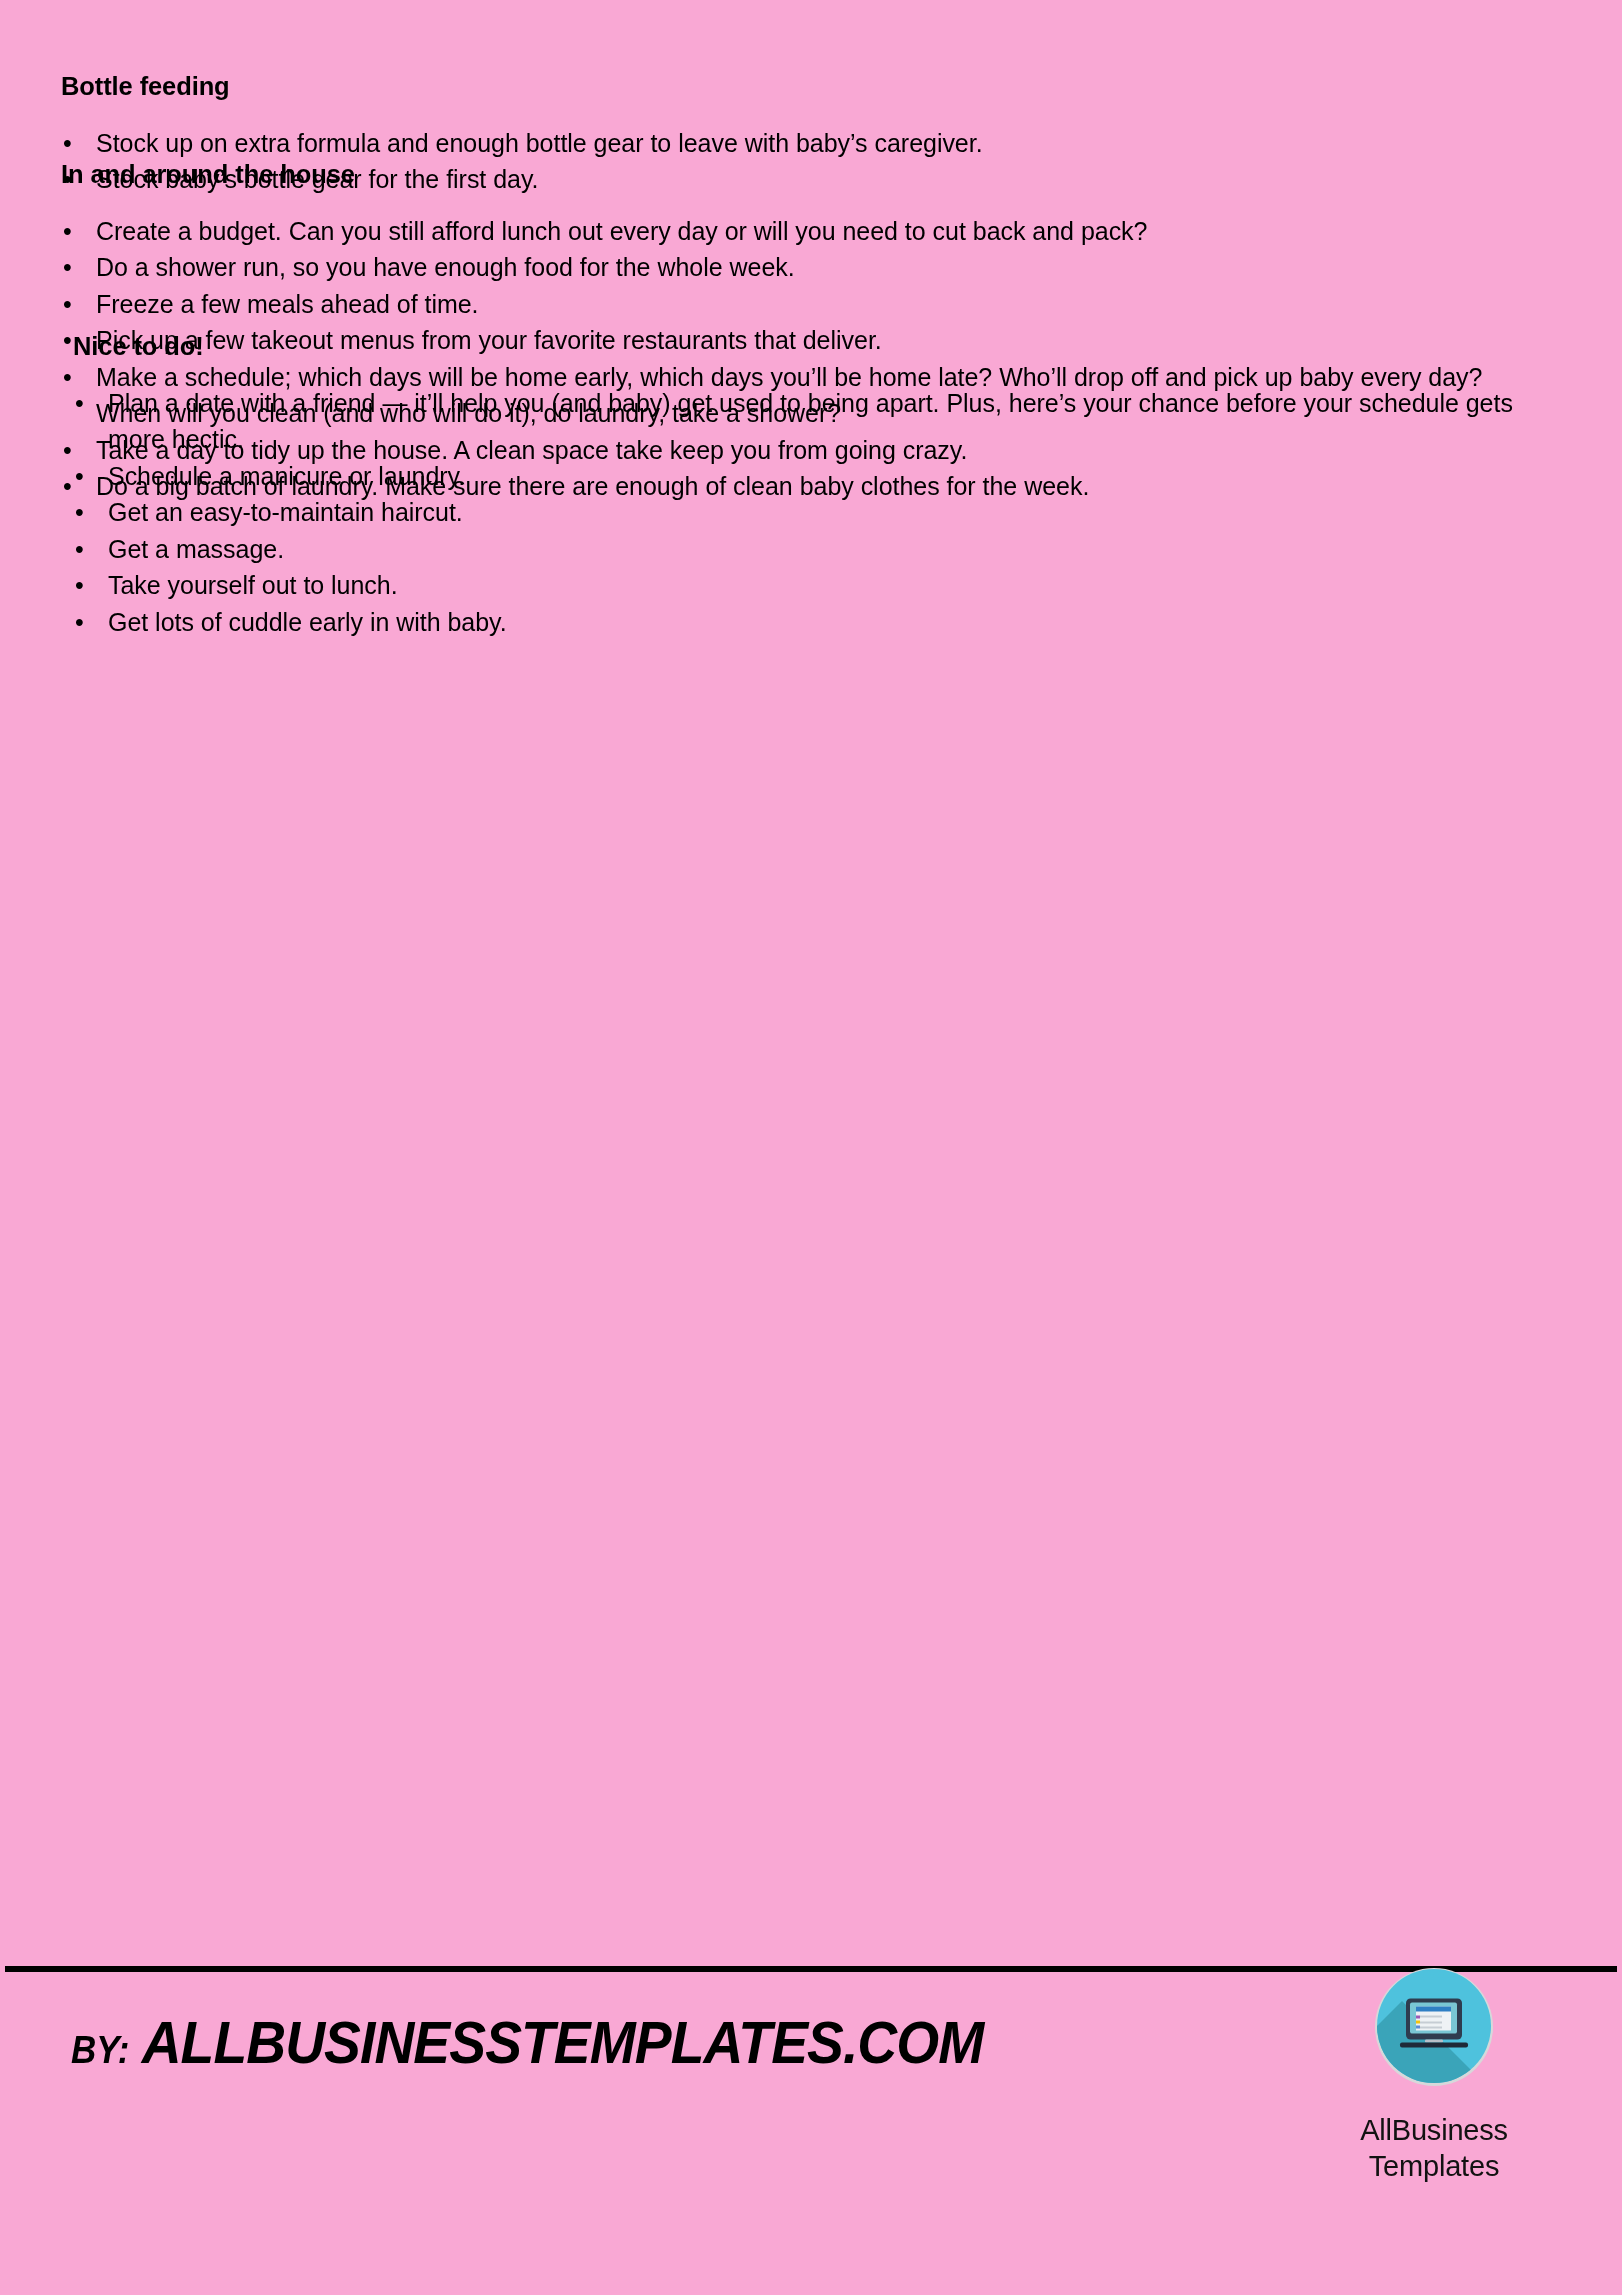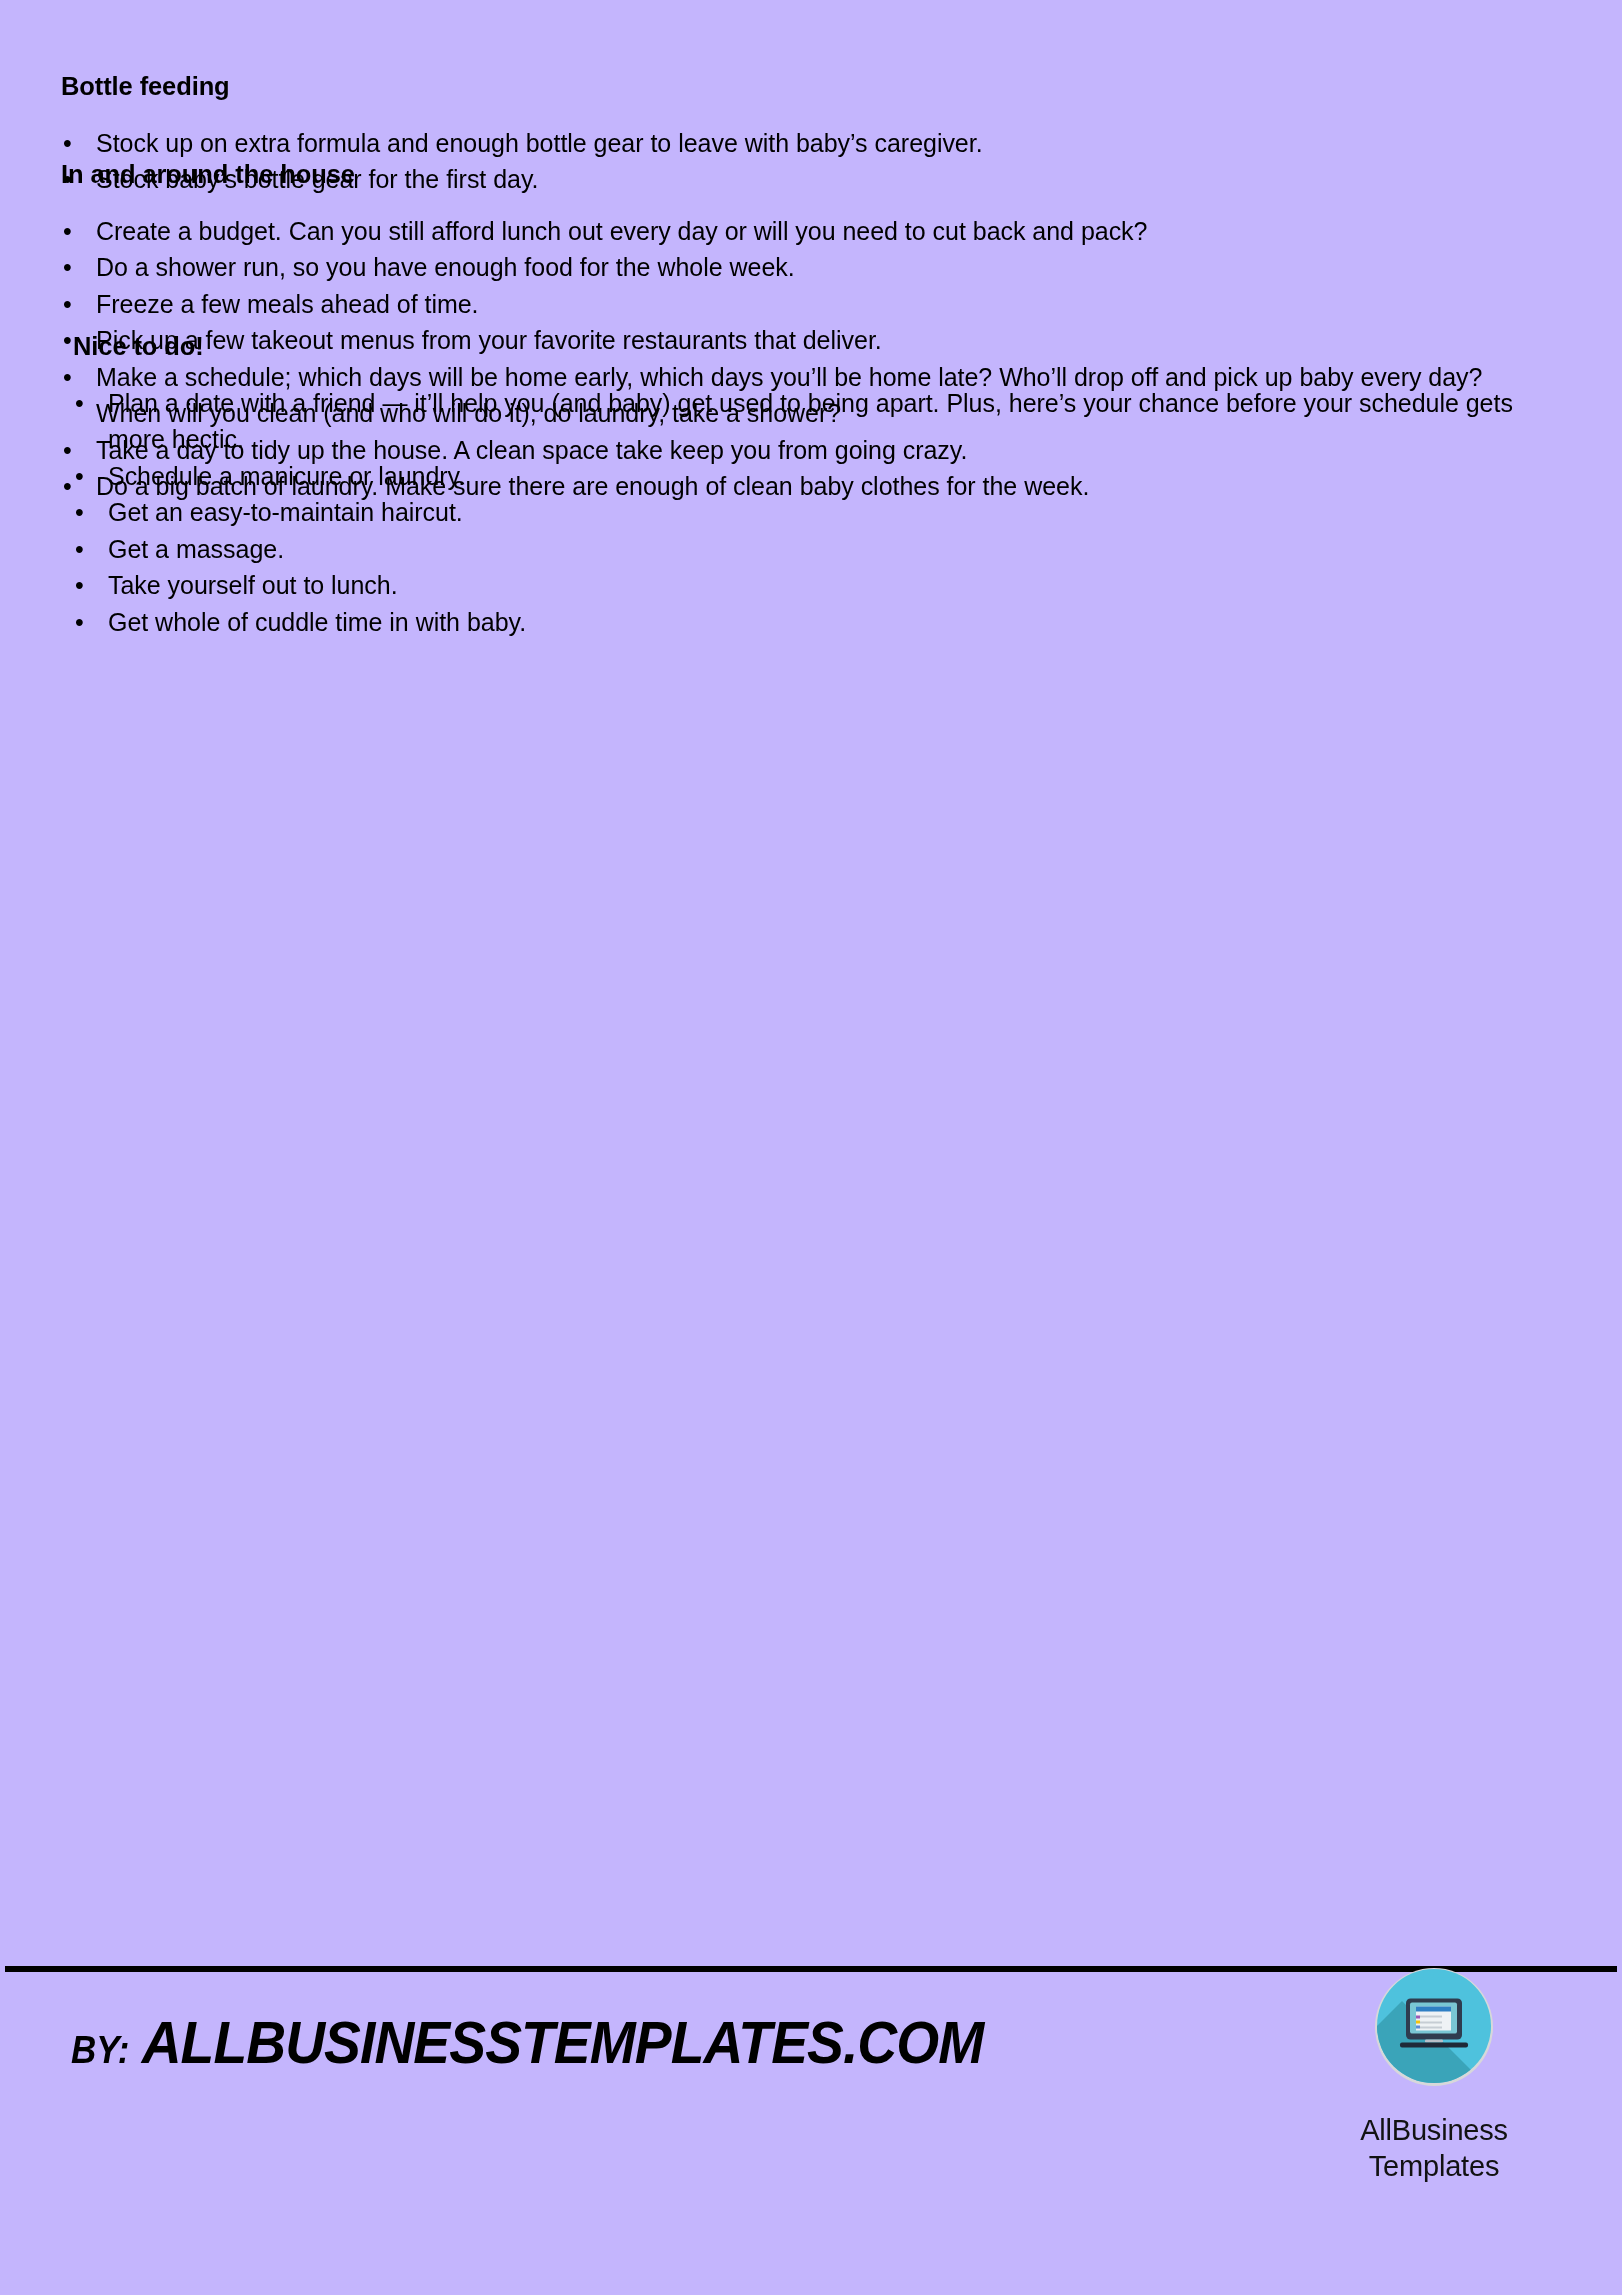--- a/index.html
+++ b/index.html
@@ -12,21 +12,21 @@
     height: 2295px;
     position: relative;
     font-family: "Liberation Sans", sans-serif;
     color: #000000;
     overflow: hidden;
   }
 
   .page {
     position: absolute;
     inset: 0;
-    background: #c4b5fd;
+    background: #f9a8d4;
   }
 
   
   .doc-body {
     position: absolute;
     left: 61px;
     top: 71px;
     width: 1489px;
   }
 
@@ -298,21 +298,21 @@
         <li class="bullet-item">
           <span class="bullet-dot">•</span>
           <span>Get a massage.</span>
         </li>
         <li class="bullet-item">
           <span class="bullet-dot">•</span>
           <span>Take yourself out to lunch.</span>
         </li>
         <li class="bullet-item">
           <span class="bullet-dot">•</span>
-          <span>Get whole of cuddle time in with baby.</span>
+          <span>Get lots of cuddle early in with baby.</span>
         </li>
       </ul>
     </div>
 
   </div>
 
   <div class="footer-rule"></div>
 
   <div class="footer">
 

